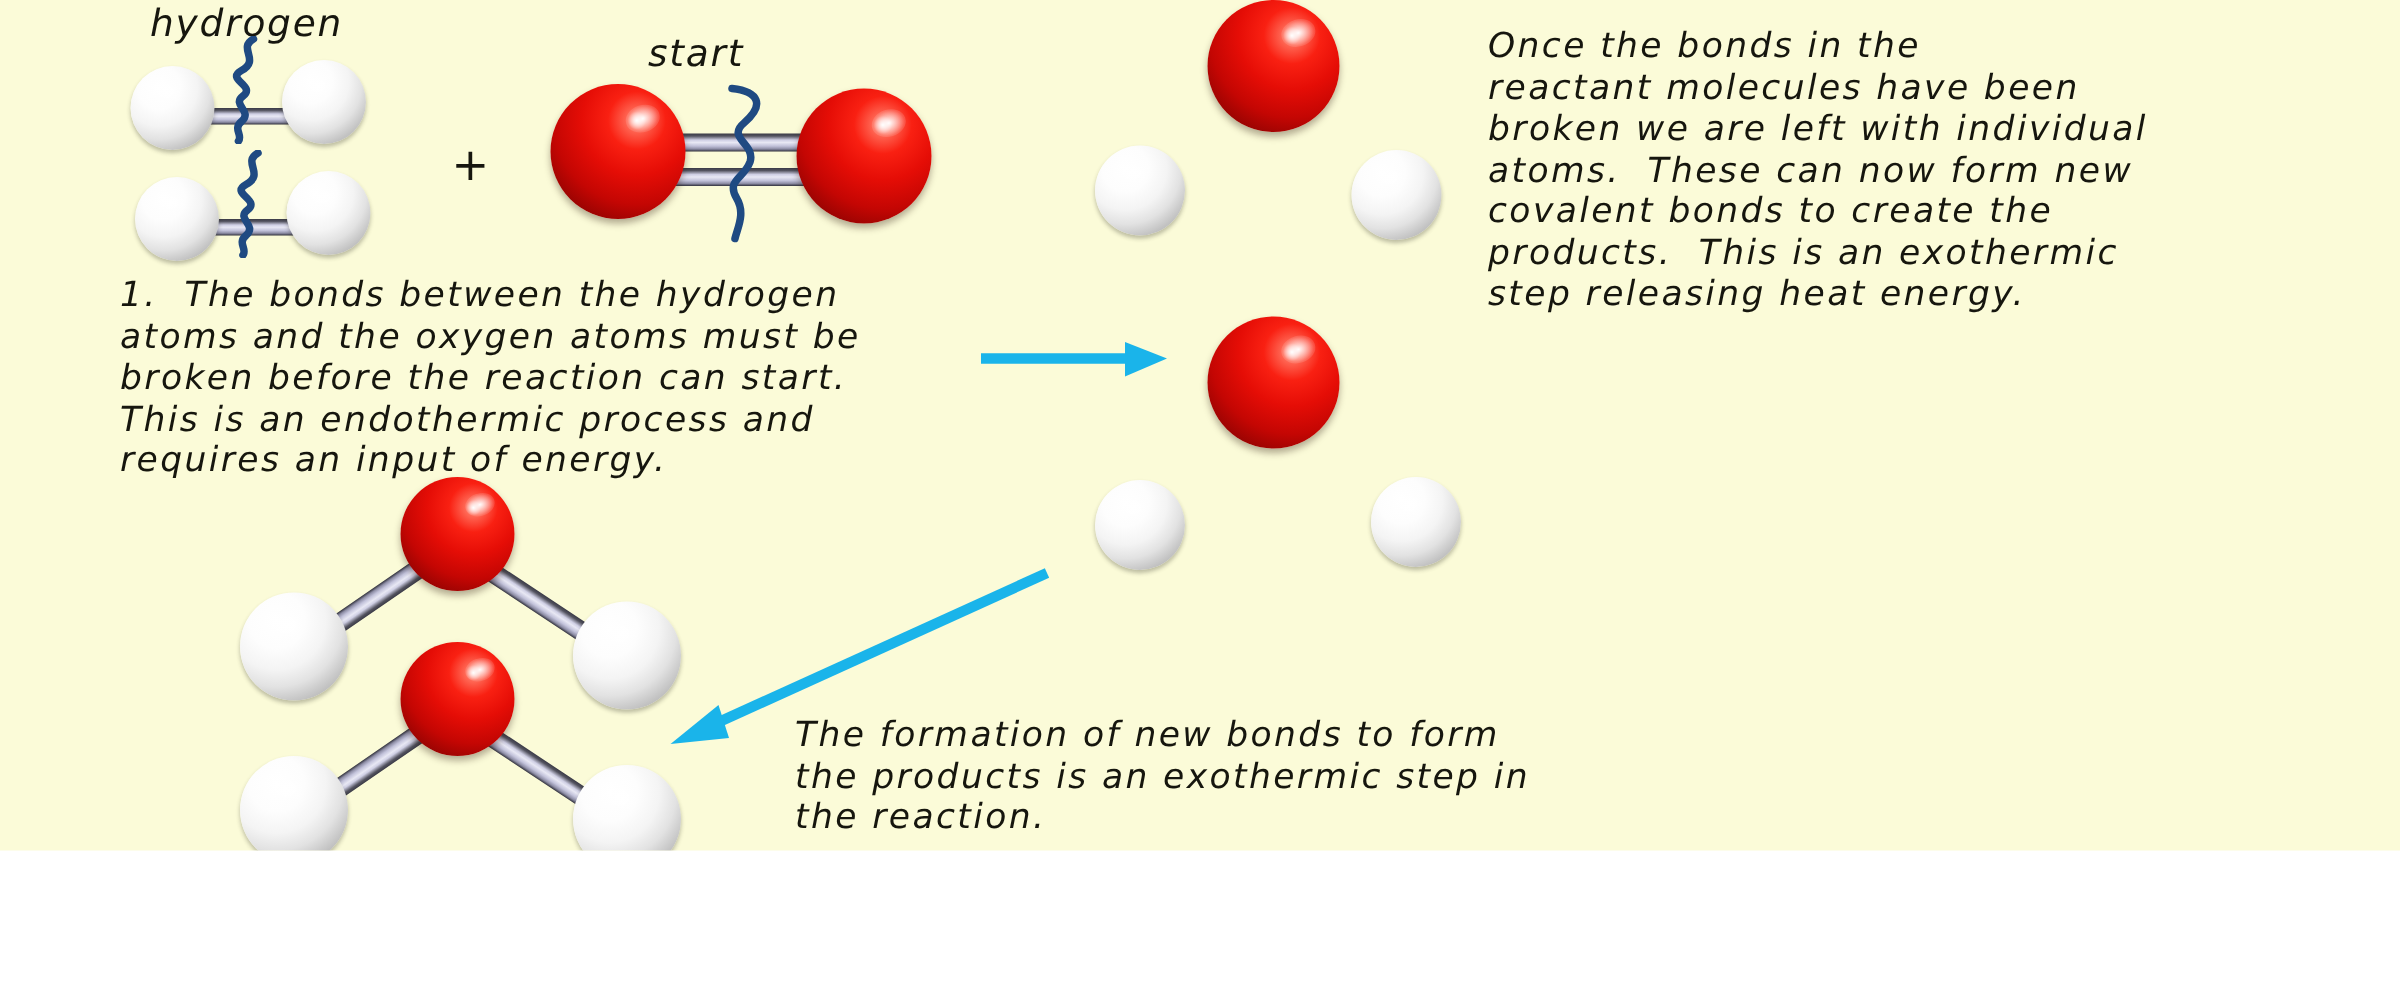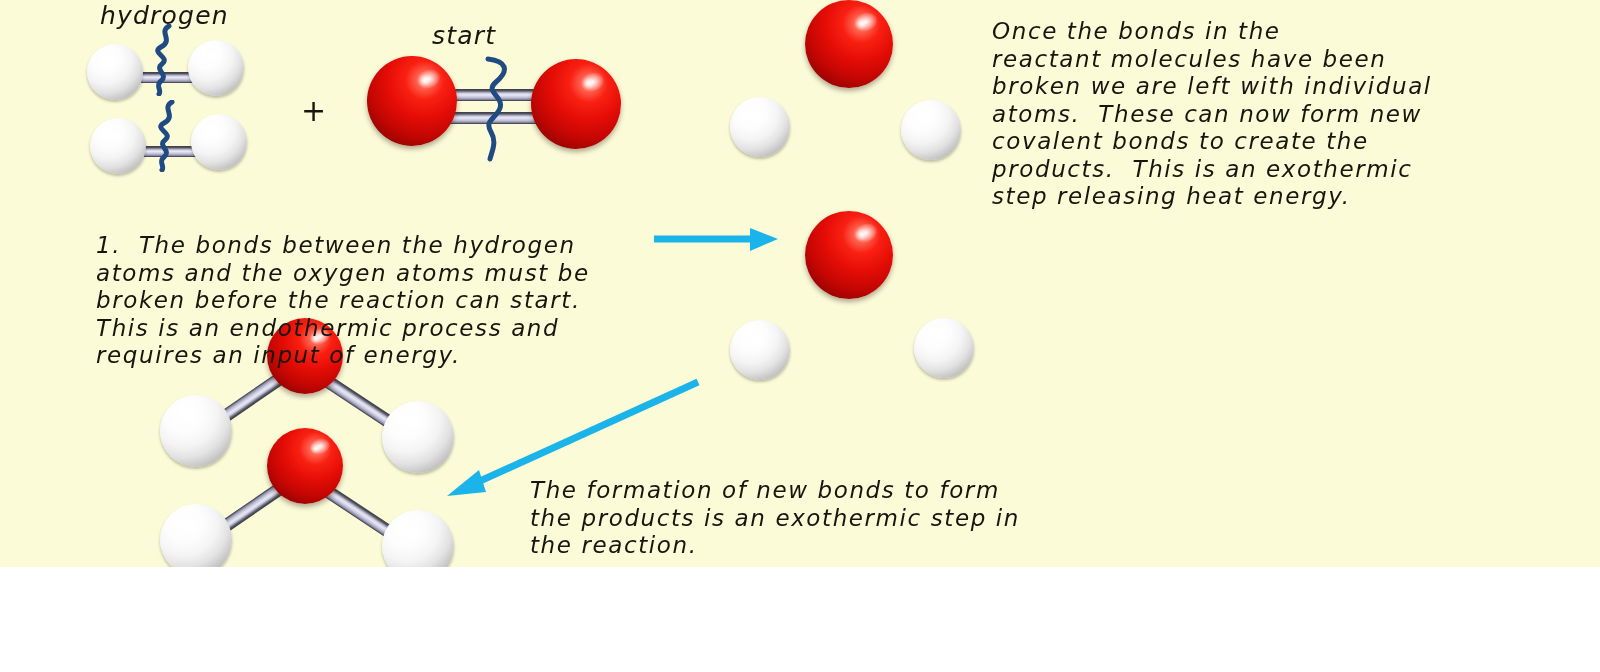--- a/index.html
+++ b/index.html
@@ -192,21 +192,21 @@
   <svg class="arrow" style="left:650px; top:222px;" width="130" height="36" viewBox="0 0 130 36">
     <line x1="4" y1="17" x2="104" y2="17" stroke="#1ab4ea" stroke-width="7" stroke-linecap="butt"></line>
     <polygon points="100,6 128,17 100,29" fill="#1ab4ea"></polygon>
   </svg>
 
   <svg class="arrow" style="left:435px; top:372px;" width="275" height="135" viewBox="0 0 275 135">
     <line x1="263" y1="10" x2="34" y2="114" stroke="#1ab4ea" stroke-width="7" stroke-linecap="butt"></line>
     <polygon points="44,98 12,124 51,120" fill="#1ab4ea"></polygon>
   </svg>
 
-  <div class="hand" style="left:96px; top:184px; width:600px;margin-top:48px;">1.  The bonds between the hydrogen
+  <div class="hand" style="left:80px; top:184px; width:600px;">1.  The bonds between the hydrogen
 atoms and the oxygen atoms must be
 broken before the reaction can start.
 This is an endothermic process and
 requires an input of energy.</div>
 
   <div class="hand" style="left:530px; top:477px; width:600px;">The formation of new bonds to form
 the products is an exothermic step in
 the reaction.</div>
 
   <div class="hand" style="left:992px; top:18px; width:560px;">Once the bonds in the

